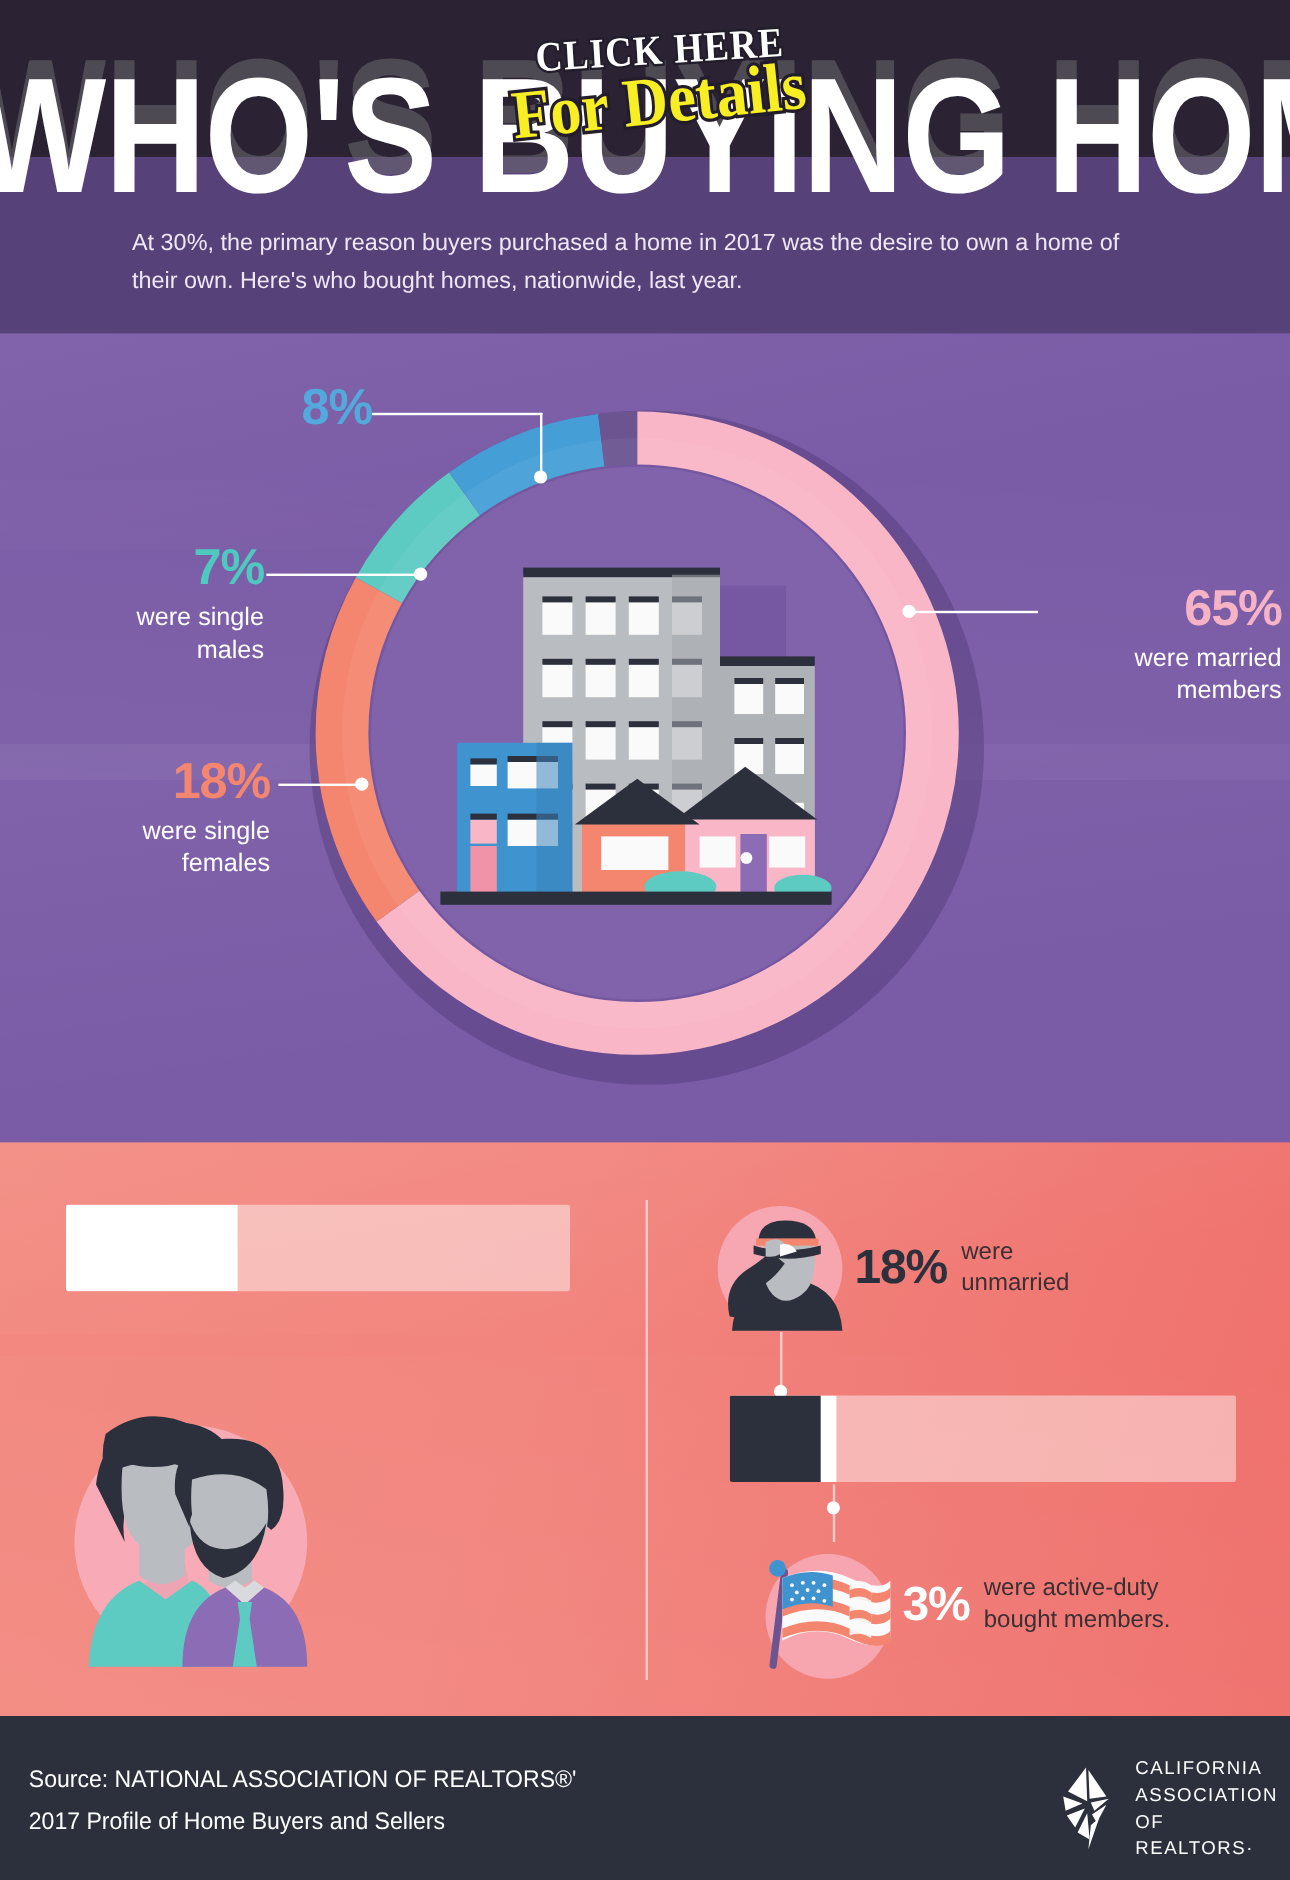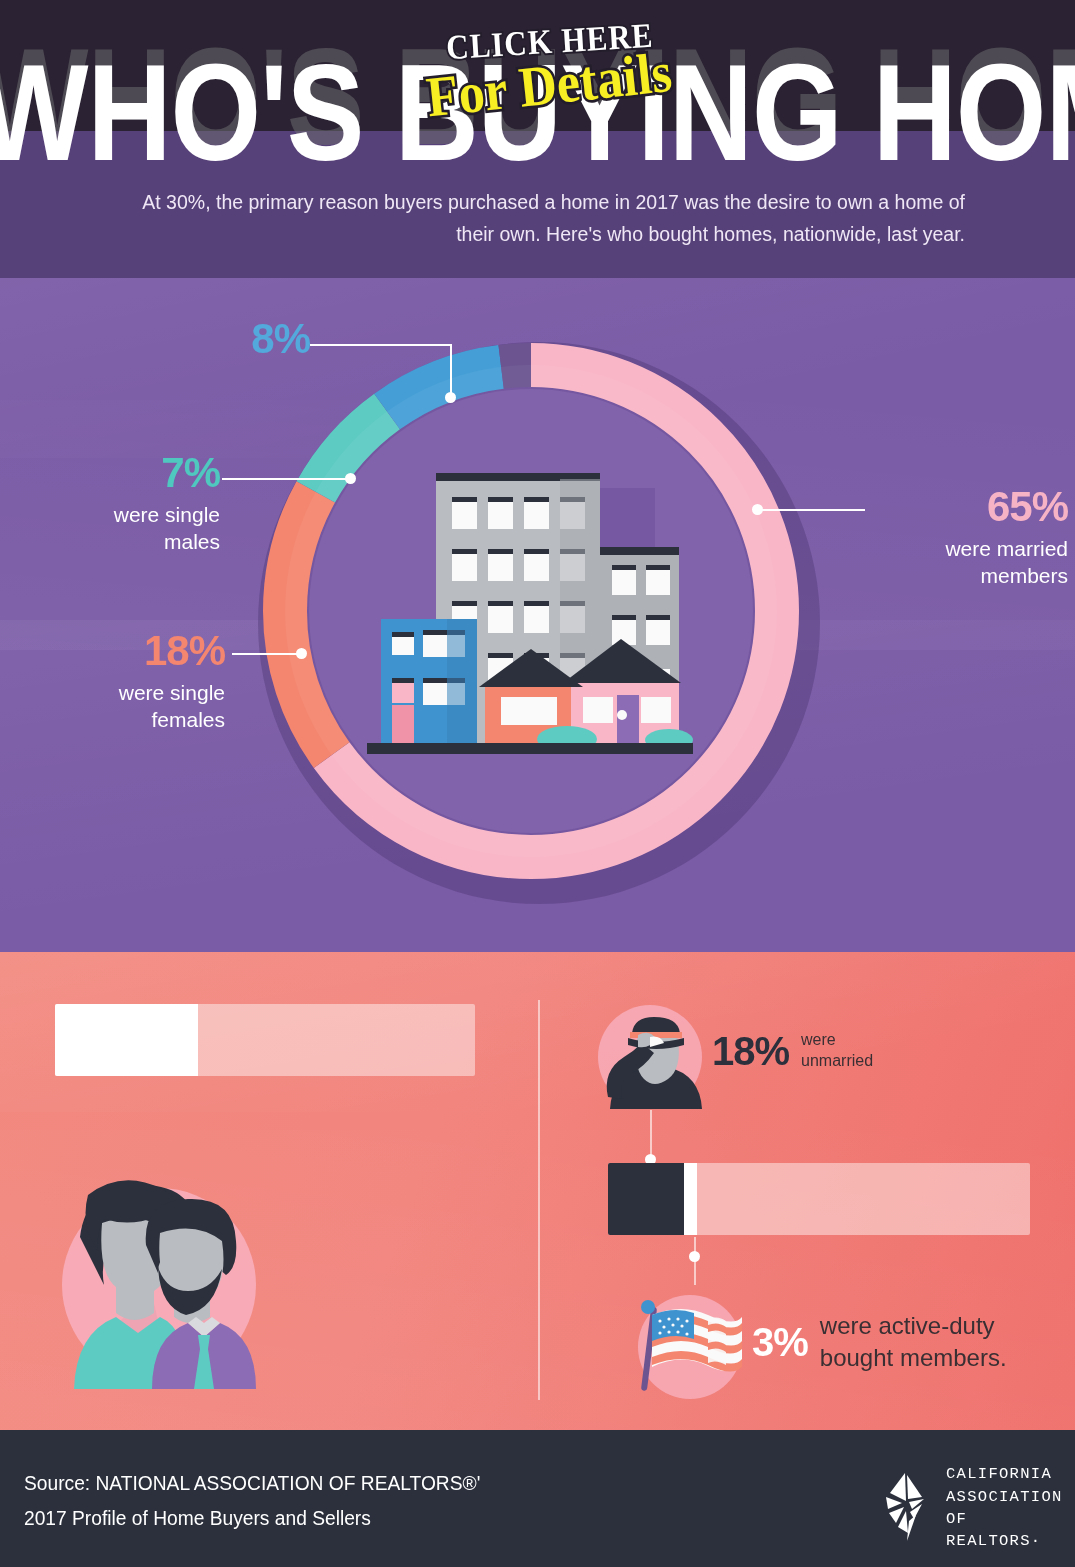--- a/index.html
+++ b/index.html
@@ -47,21 +47,21 @@
     letter-spacing:1px;color:#ffffff;
     -webkit-text-stroke:3.5px #231d2b;paint-order:stroke fill;
     transform:rotate(1deg) scaleY(1.12);}
   #sticker-bottom{position:absolute;top:31px;left:0;width:280px;text-align:center;
     font-family:"Liberation Serif", serif;font-weight:bold;font-size:52px;
     letter-spacing:0px;color:#f7ee24;
     -webkit-text-stroke:5px #231d2b;paint-order:stroke fill;
     transform:rotate(-1.5deg) scaleY(1.1);}
 
   
-  #subtitle{position:absolute;top:186px;left:110px;width:855px;text-align:right;
+  #subtitle{position:absolute;top:186px;left:110px;width:855px;text-align:left;
     color:#efe7f6;font-size:19.5px;line-height:1.65;font-weight:400;}
 
   
   #donut-wrap{position:absolute;left:250px;top:330px;width:562px;height:562px;}
   #donut-shadow{position:absolute;left:8px;top:12px;width:562px;height:562px;
     border-radius:50%;background:rgba(60,40,95,.30);}
   #donut-svg{position:absolute;left:0;top:0;}
   #donut-illustration{position:absolute;left:113px;top:113px;width:336px;height:336px;}
 
   .lead{position:absolute;background:#ffffff;}
@@ -97,45 +97,45 @@
   #typical-text{position:absolute;left:290px;top:1265px;width:240px;}
   #typical-line1{color:#3a2f33;font-size:21px;line-height:1.3;}
   #typical-line2{color:#ffffff;font-family:"Liberation Sans", sans-serif;
     font-weight:bold;font-size:33px;letter-spacing:-0.5px;margin-top:6px;
     transform:scaleY(1.12);transform-origin:left top;}
 
   #vet-art{position:absolute;left:598px;top:1005px;width:105px;height:105px;}
   #vet-text{position:absolute;left:712px;top:1030px;display:flex;align-items:center;gap:12px;}
   #vet-pct{color:#2b303c;font-family:"Liberation Sans", sans-serif;font-weight:bold;
     font-size:40px;line-height:1;letter-spacing:-1px;}
-  #vet-lbl{color:#3a2f33;font-size:16px;line-height:1.3;}
+  #vet-lbl{color:#3a2f33;font-size:20px;line-height:1.3;}
 
   #vet-connector{position:absolute;left:650px;top:1110px;width:2px;height:49px;
     background:rgba(255,255,255,.6);}
   #vet-dot{left:645px;top:1154px;}
 
   #bar-vet{left:608px;top:1163px;width:422px;height:72px;}
 
   #flag-connector{position:absolute;left:694px;top:1237px;width:2px;height:48px;
     background:rgba(255,255,255,.6);}
   #flag-dot{left:689px;top:1251px;}
 
   #flag-art{position:absolute;left:630px;top:1285px;width:120px;height:115px;}
   #flag-text{position:absolute;left:752px;top:1310px;display:flex;align-items:center;gap:12px;}
   #flag-pct{color:#ffffff;font-family:"Liberation Sans", sans-serif;font-weight:bold;
     font-size:40px;line-height:1;letter-spacing:-1px;}
-  #flag-lbl{color:#3a2f33;font-size:24px;line-height:1.35;}
+  #flag-lbl{color:#3a2f33;font-size:20px;line-height:1.35;}
 
   
   #footer-source{position:absolute;left:24px;top:1466px;width:640px;color:#ffffff;
     font-size:20px;line-height:1.75;transform:scaleX(.96);transform-origin:left top;}
   #logo{position:absolute;left:876px;top:1468px;width:180px;height:80px;
     display:flex;align-items:center;gap:12px;}
   #logo-mark{width:58px;height:74px;flex:0 0 58px;}
-  #logo-text{color:#ffffff;font-family:Liberation Mono, monospace;font-size:15.5px;
+  #logo-text{color:#ffffff;font-family:Liberation Sans, sans-serif;font-size:15.5px;
     line-height:1.45;letter-spacing:1.3px;}
 </style>
 </head>
 <body>
 
 <div id="page">
 
   <div class="band" id="band-dark"></div>
   <div class="band" id="band-deep"></div>
   <div class="band" id="band-purple"></div>

